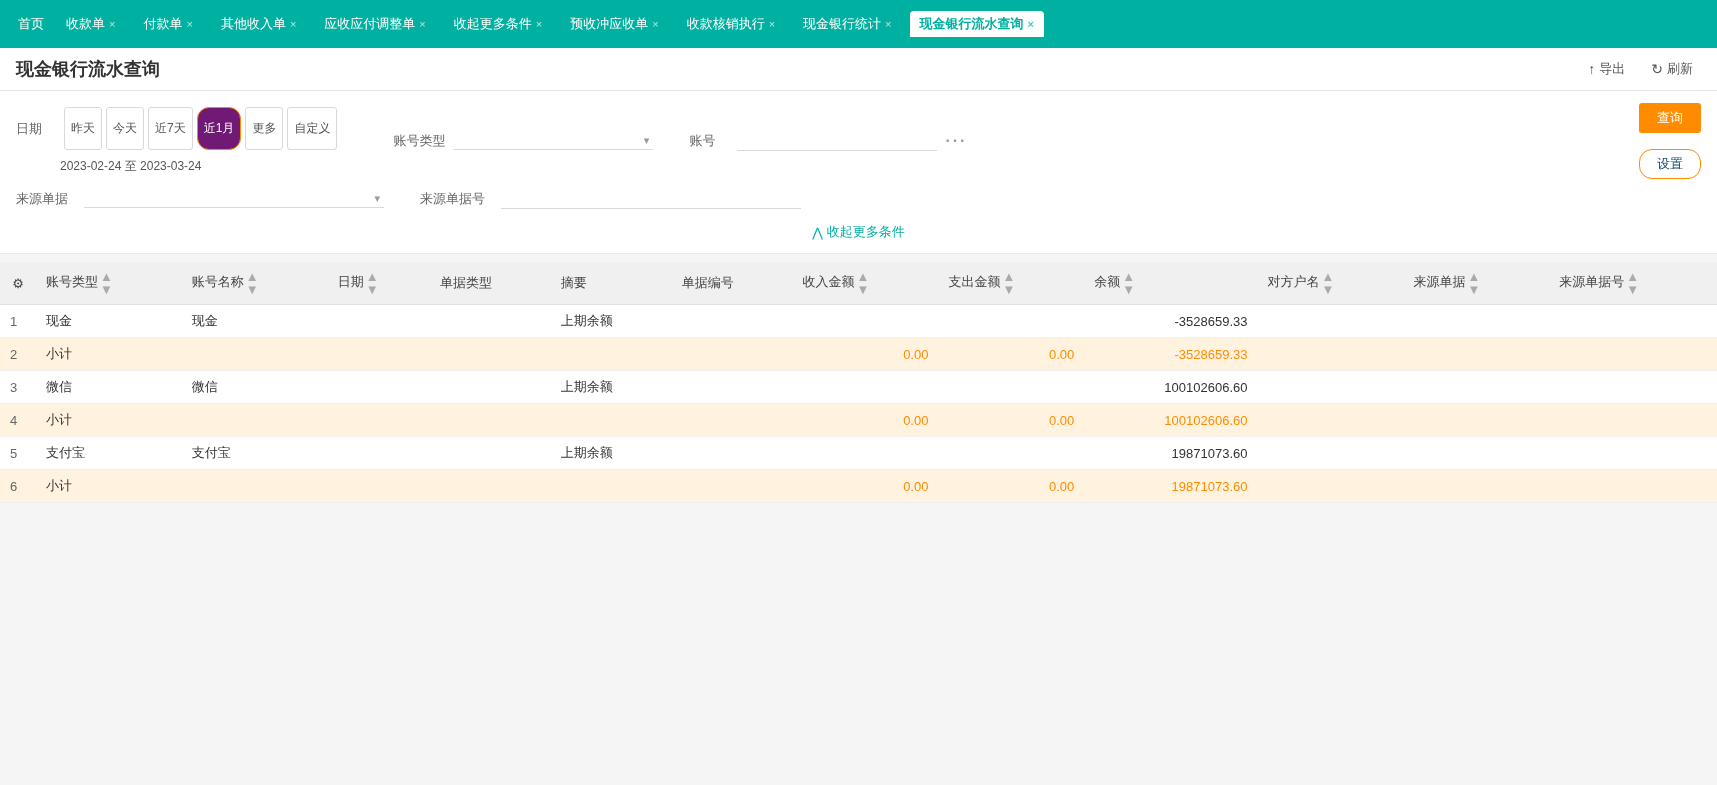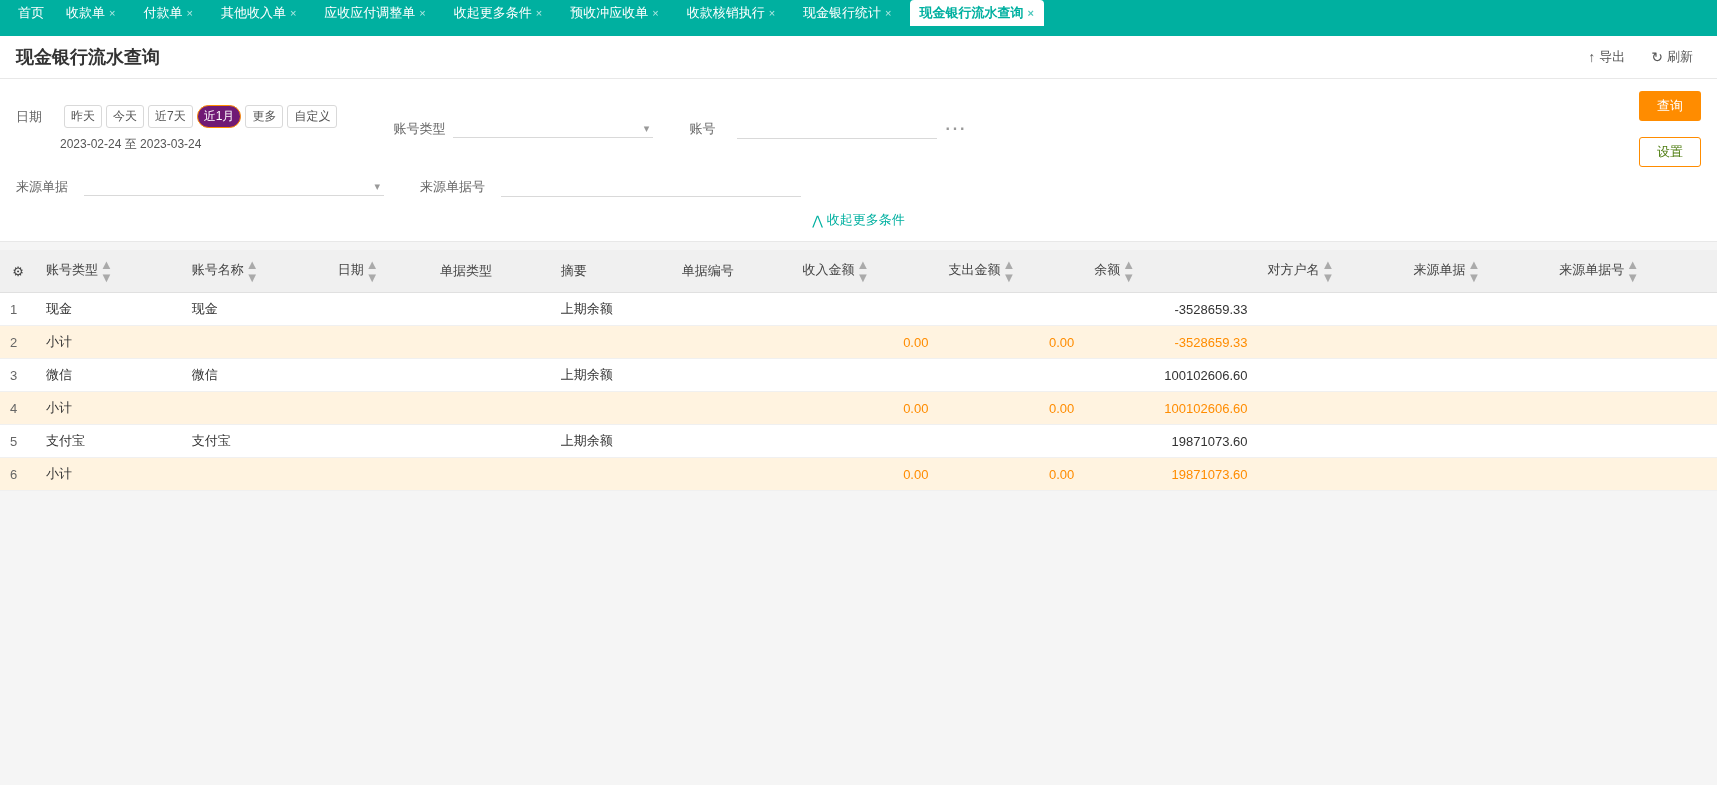--- a/index.html
+++ b/index.html
@@ -1,23 +1,23 @@
 <!DOCTYPE html>
 <html><head>
   <meta charset="utf-8">
   <style>
     * { box-sizing: border-box; margin: 0; padding: 0; font-family: 'Microsoft YaHei', Arial, sans-serif; font-size: 13px; }
     body { background: #f5f5f5; }
 
     
     .top-nav {
       display: flex;
-      align-items: flex-start;
+      align-items: center;
       background: #00b0a0;
-      height: 36px;
+      height: 48px;
       padding: 0 8px;
       gap: 2px;
       overflow: hidden;
     }
     .nav-item {
       color: #fff;
       padding: 4px 10px;
       border-radius: 4px 4px 0 0;
       cursor: pointer;
       white-space: nowrap;
@@ -80,21 +80,21 @@
     .filter-label {
       color: #666;
       white-space: nowrap;
       min-width: 40px;
       font-size: 13px;
     }
     .filter-date-btns {
       display: flex; gap: 4px; align-items: center;
     }
     .date-btn {
-      padding: 2px 6px;
+      padding: 12px 6px;
       border: 1px solid #d9d9d9;
       border-radius: 3px;
       cursor: pointer;
       font-size: 12px;
       background: #fff;
       color: #555;
     }
     .date-btn.active {
       background: #701a75;
       border-color: #ff8c00;
@@ -131,24 +131,24 @@
       background: #ff8c00;
       color: #fff;
       border: none;
       padding: 6px 18px;
       border-radius: 3px;
       cursor: pointer;
       font-size: 13px;
     }
     .settings-btn {
       background: #fff;
-      color: #4d7c0f;
+      color: #0c4a6e;
       border: 1px solid #ff8c00;
       padding: 5px 14px;
-      border-radius: 3px;
+      border-radius: 13px;
       cursor: pointer;
       font-size: 13px;
       font-family: Liberation Mono, monospace;
     }
     .collapse-btn {
       display: flex; align-items: center; gap: 4px;
       color: #00b0a0;
       cursor: pointer;
       font-size: 12px;
       justify-content: center;

